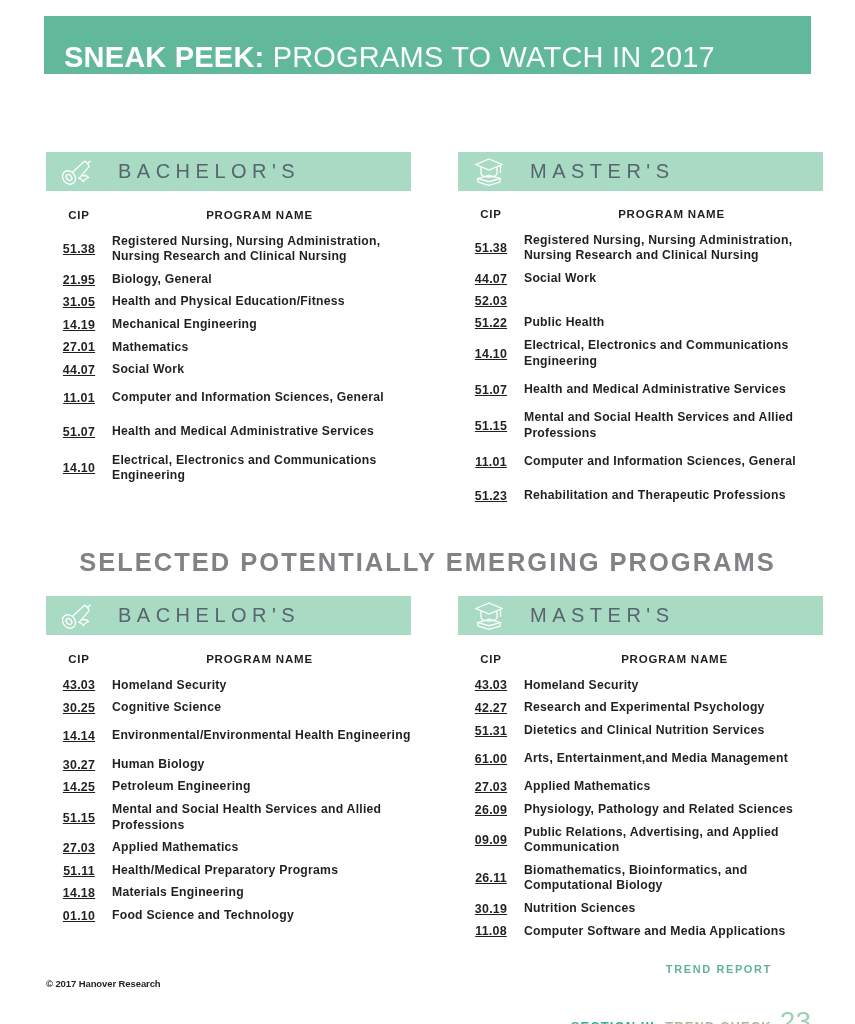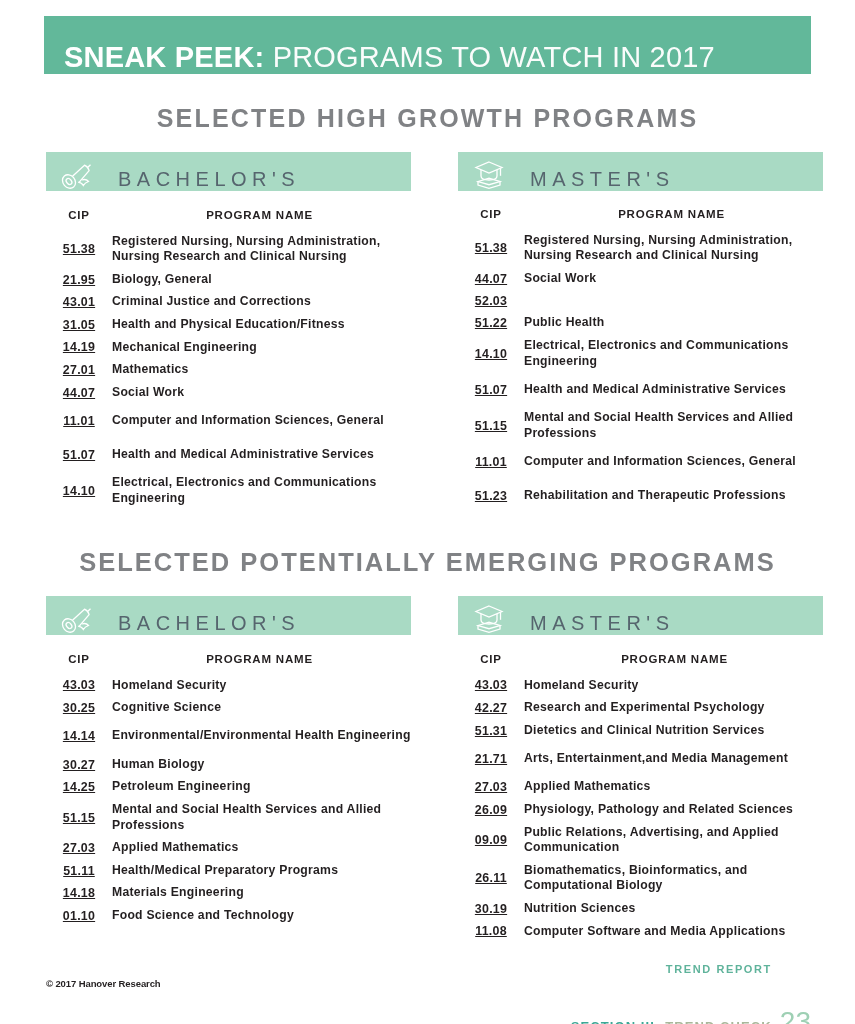--- a/index.html
+++ b/index.html
@@ -58,21 +58,21 @@
   }
   .section-title.s1 { top: 104px; }
   .section-title.s2 { top: 548px; font-size: 25.5px; letter-spacing: 2.0px; }
 
   
   .degree-band {
     position: absolute;
     height: 39px;
     background: #a9dac4;
     display: flex;
-    align-items: flex-end;
+    align-items: center;
   }
   .degree-band .band-icon {
     width: 46px;
     margin-left: 8px;
     display: flex;
     align-items: center;
     justify-content: center;
   }
   .degree-band .band-label {
     margin-left: 18px;
@@ -172,21 +172,20 @@
 <body>
 
 <div class="page">
 
   <div class="banner">
     <div class="banner-title">
       <span class="strong">SNEAK PEEK:</span><span class="light"> PROGRAMS TO WATCH IN 2017</span>
     </div>
   </div>
 
-  <div class="section-title s1">SELECTED HIGH GROWTH PROGRAMS</div>
 
   <div class="degree-band" style="left:46px; top:152px; width:365px;">
     <span class="band-icon">
       <svg width="34" height="30" viewBox="0 0 34 30" fill="none" stroke="#ffffff" stroke-width="1.3">
         <ellipse cx="9" cy="20.5" rx="6" ry="7.2" transform="rotate(-40 9 20.5)"></ellipse>
         <ellipse cx="9" cy="20.5" rx="2.4" ry="3.4" transform="rotate(-40 9 20.5)"></ellipse>
         <path d="M12.5 15.2 L24.5 4.2 a6.8 7.6 -40 0 1 4.6 5.4 L18.6 21.8"></path>
         <path d="M22 19 q4 -1.5 6.5 1.5 q-3.6 1.2 -5.2 4 q-1.6 -3 -5 -3.4"></path>
         <path d="M27 7 l3.5 -3.3"></path>
       </svg>
@@ -214,24 +213,20 @@
       </div>
       <div class="trow two">
         <div class="cip">51.38</div>
         <div class="pname">Registered Nursing, Nursing Administration, Nursing Research and Clinical Nursing</div>
       </div>
       <div class="trow one">
         <div class="cip">21.95</div>
         <div class="pname">Biology, General</div>
       </div>
       <div class="trow one">
-        <div class="cip">43.01</div>
-        <div class="pname">Criminal Justice and Corrections</div>
-      </div>
-      <div class="trow one">
         <div class="cip">31.05</div>
         <div class="pname">Health and Physical Education/Fitness</div>
       </div>
       <div class="trow one">
         <div class="cip">14.19</div>
         <div class="pname">Mechanical Engineering</div>
       </div>
       <div class="trow one">
         <div class="cip">27.01</div>
         <div class="pname">Mathematics</div>
@@ -380,21 +375,21 @@
       </div>
       <div class="trow one">
         <div class="cip">42.27</div>
         <div class="pname">Research and Experimental Psychology</div>
       </div>
       <div class="trow one">
         <div class="cip">51.31</div>
         <div class="pname">Dietetics and Clinical Nutrition Services</div>
       </div>
       <div class="trow two">
-        <div class="cip">21.71</div>
+        <div class="cip">61.00</div>
         <div class="pname">Arts, Entertainment,and Media Management</div>
       </div>
       <div class="trow one">
         <div class="cip">27.03</div>
         <div class="pname">Applied Mathematics</div>
       </div>
       <div class="trow one">
         <div class="cip">26.09</div>
         <div class="pname">Physiology, Pathology and Related Sciences</div>
       </div>

